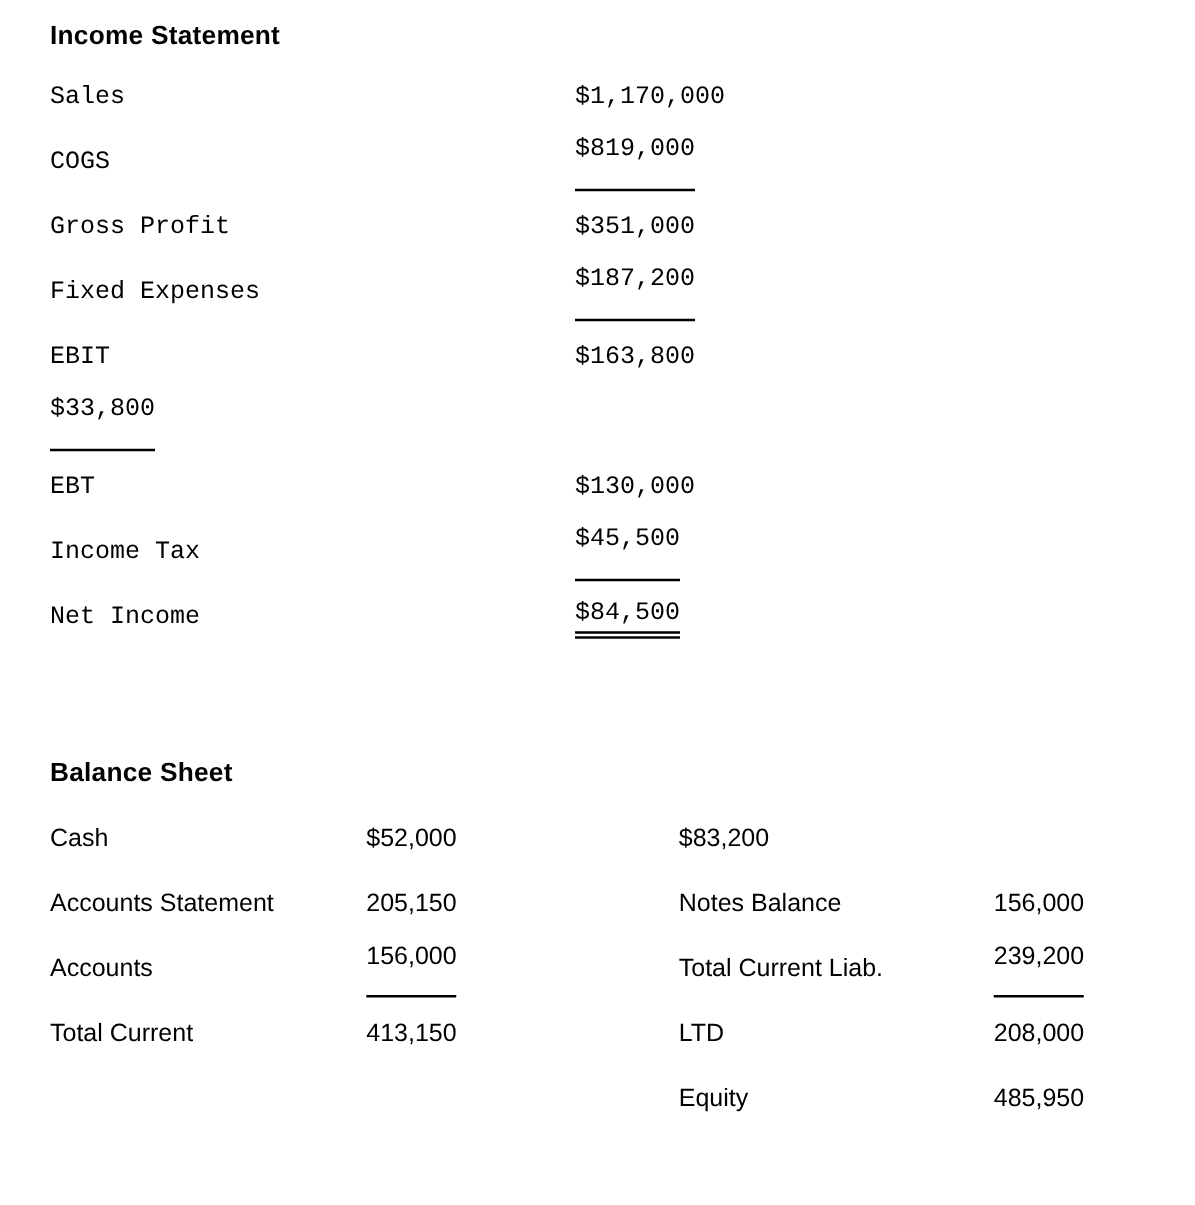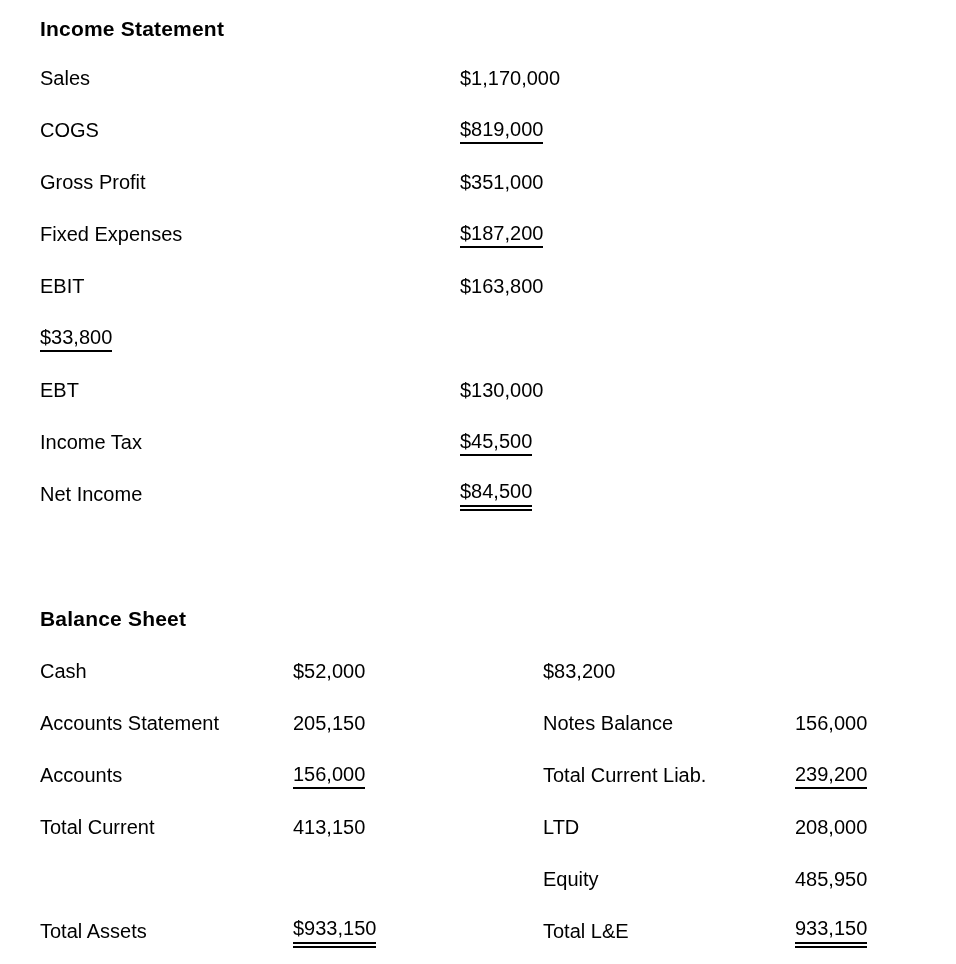--- a/index.html
+++ b/index.html
@@ -23,31 +23,31 @@
     line-height: 30px;
     letter-spacing: 0.2px;
   }
   .rows { margin-top: 8px; }
   .row {
     height: 52px;
     display: grid;
     align-items: center;
     font-size: 20px;
   }
-  .is-row  { grid-template-columns: 420px 1fr; }
+  .is-row  { grid-template-columns: 420px 1fr; font-family: Liberation Mono, monospace; }
   .bs-row  { grid-template-columns: 253px 250px 252px 1fr; }
   .cell-label, .cell-value {
     justify-self: start;
     white-space: nowrap;
     line-height: 26px;
   }
   
   [data-underline="single"] {
     border-bottom: 2px solid #000;
-    padding-bottom: 0;
+    padding-bottom: 18px;
   }
   [data-underline="double"] {
     border-bottom: 6px double #000;
     padding-bottom: 1px;
   }
   .balance-sheet-title { margin-top: 84px; }
   .bs-rows { margin-top: 11px; }
 </style>
 </head>
 <body>
@@ -122,22 +122,16 @@
         <span class="cell-value" data-underline="none">413,150</span>
         <span class="cell-label">LTD</span>
         <span class="cell-value" data-underline="none">208,000</span>
       </div>
       <div class="row bs-row">
         <span class="cell-label"></span>
         <span class="cell-value" data-underline="none"></span>
         <span class="cell-label">Equity</span>
         <span class="cell-value" data-underline="none">485,950</span>
       </div>
-      <div class="row bs-row">
-        <span class="cell-label">Total Assets</span>
-        <span class="cell-value" data-underline="double">$933,150</span>
-        <span class="cell-label">Total L&amp;E</span>
-        <span class="cell-value" data-underline="double">933,150</span>
-      </div>
     </div>
   </div>
 
 </div>
 
 </body></html>

